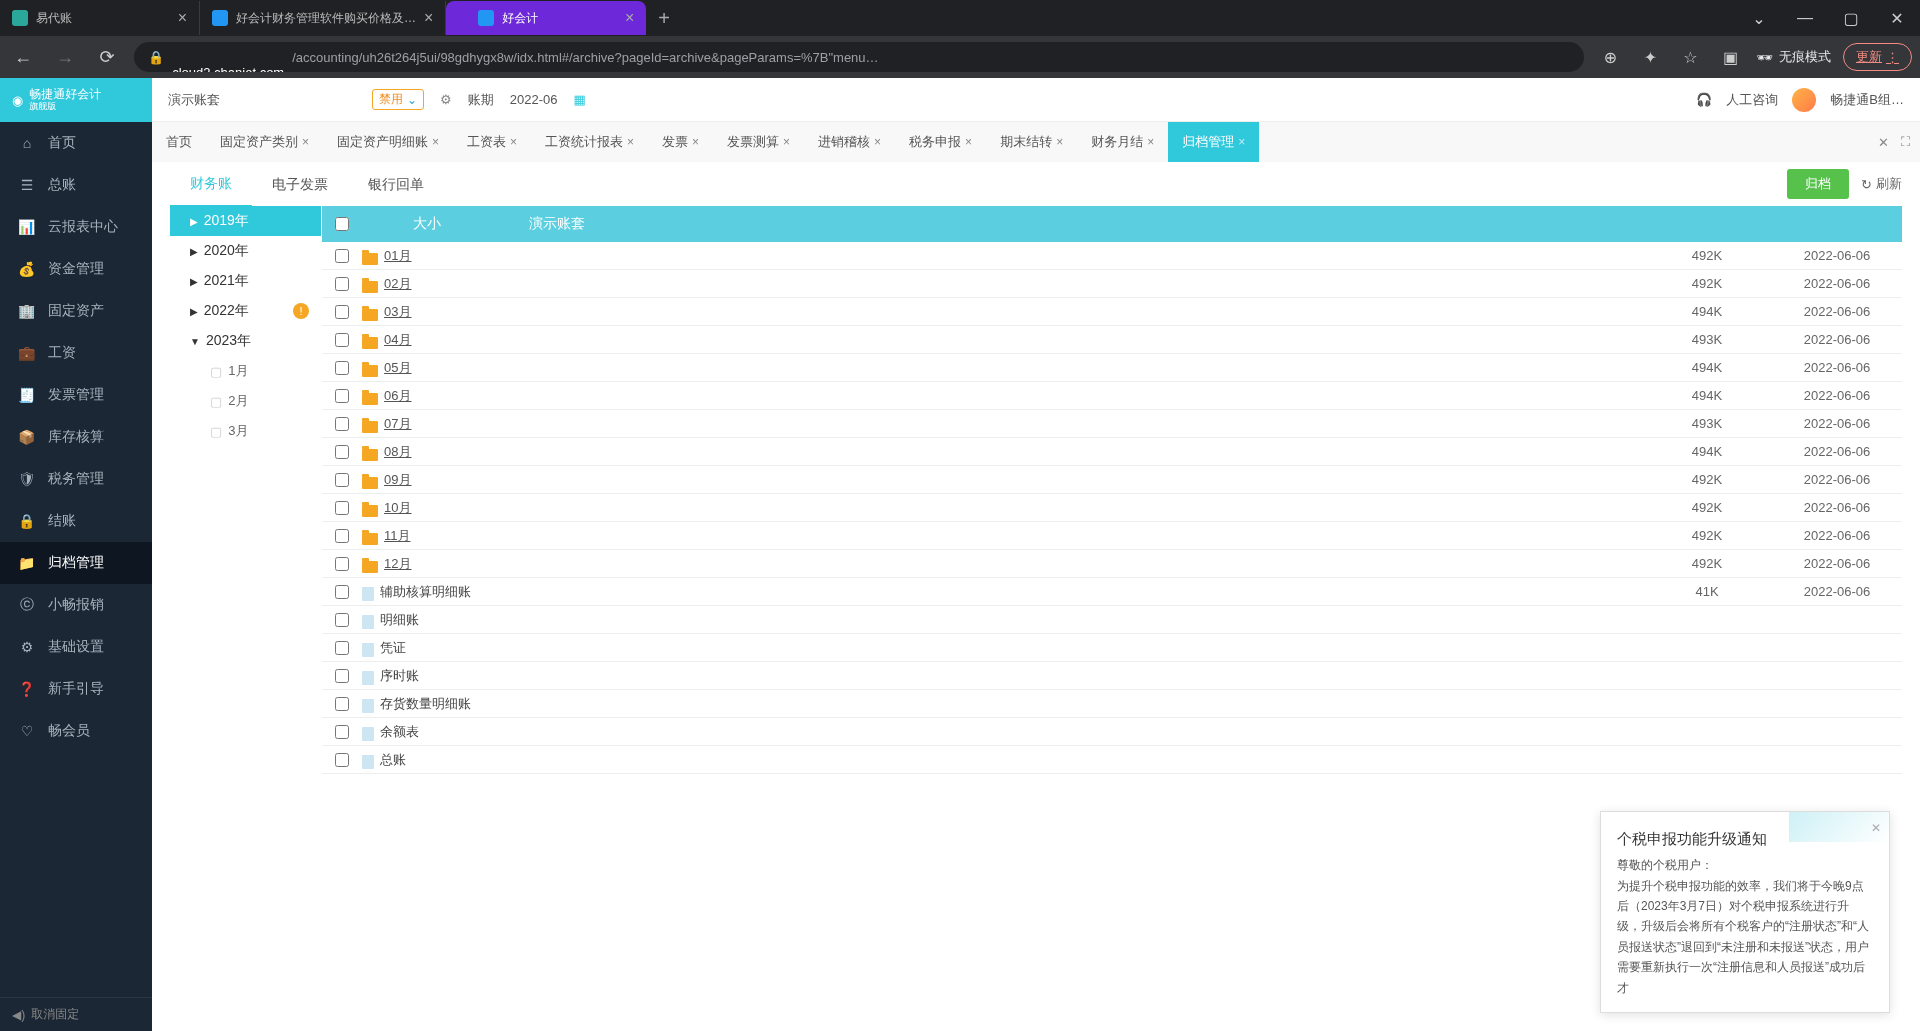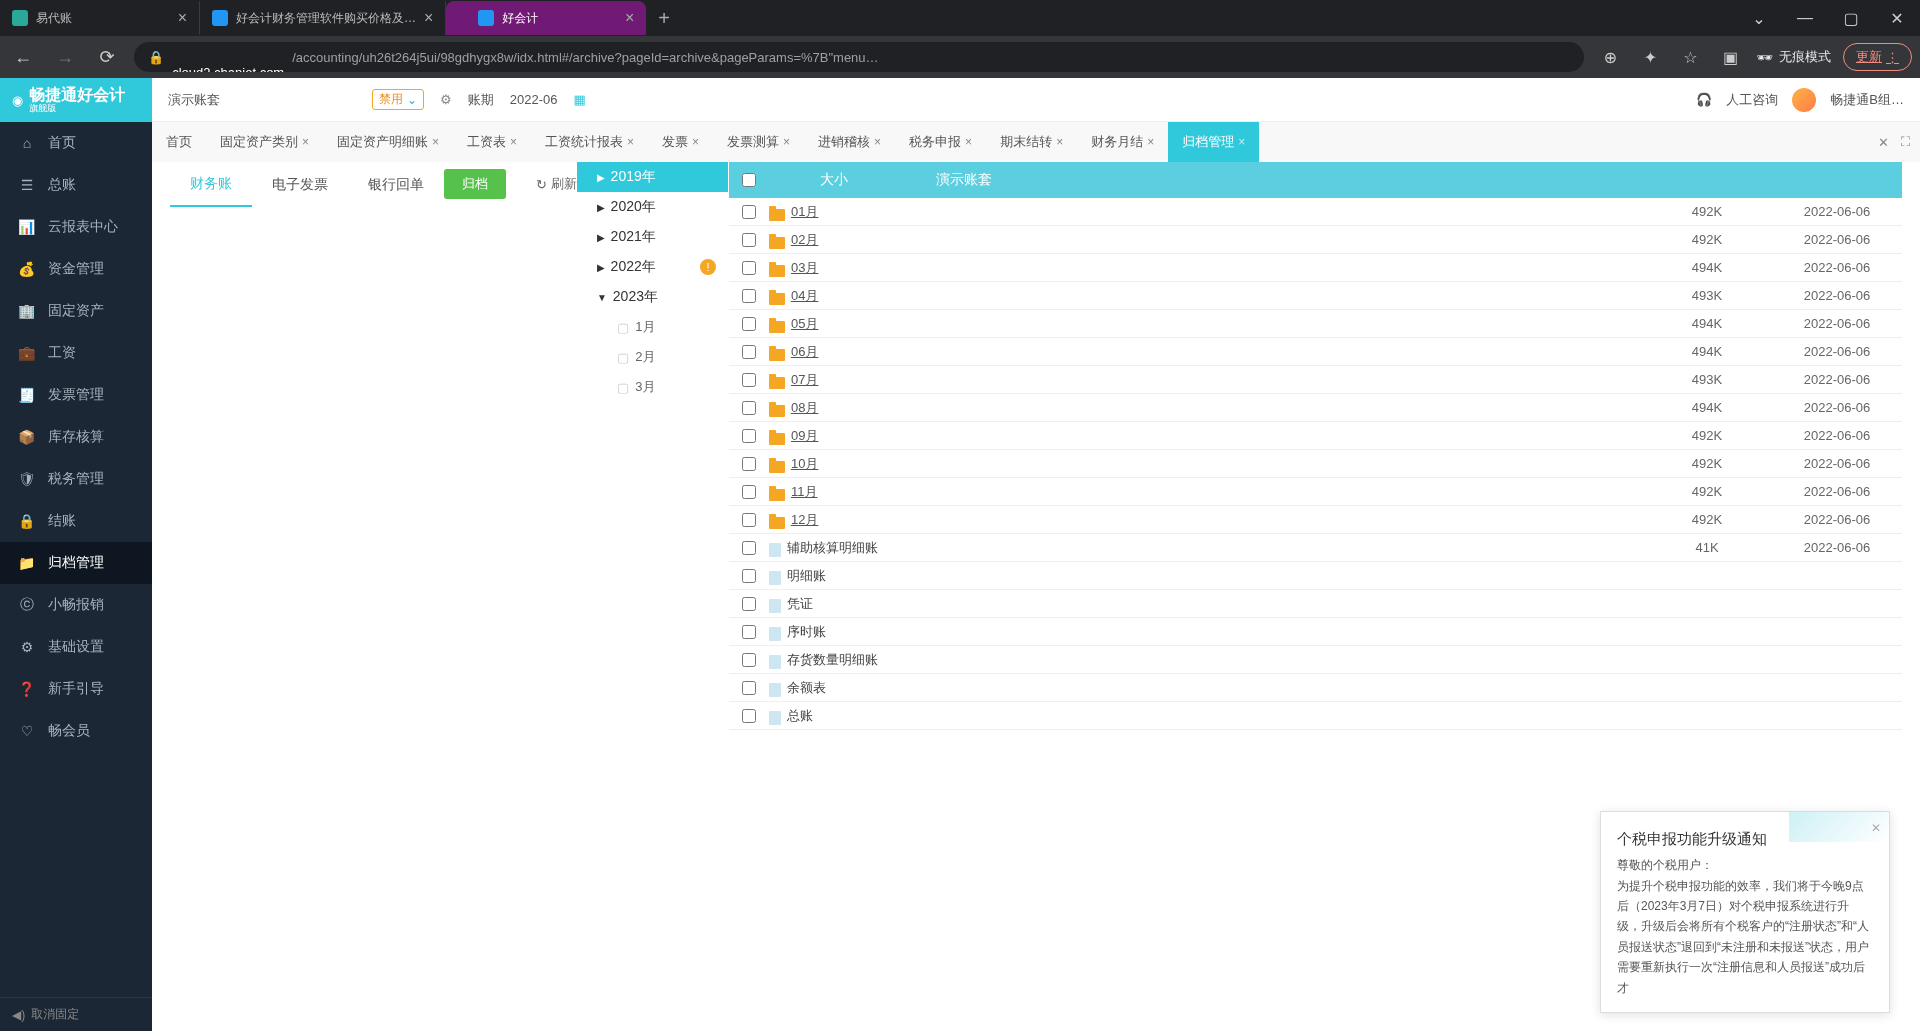--- a/index.html
+++ b/index.html
@@ -2,21 +2,21 @@
 <html><head>
 <meta charset="utf-8">
 <style>
   * { margin: 0; padding: 0; box-sizing: border-box; font-family: "Microsoft YaHei", Arial, sans-serif; }
   body { background: #fff; overflow: hidden; }
 
   
   .browser-chrome { background: #202124; color: #e8eaed; }
   .tab-bar { display: flex; align-items: center; height: 36px; }
   .tab { display: flex; align-items: center; height: 34px; padding: 0 12px; font-size: 12px; color: #bbb; gap: 8px; min-width: 200px; max-width: 280px; border-right: 1px solid #3a3a3a; position: relative; }
-  .tab.active { background: #701a75; color: #fff; border-radius: 8px 8px 0 0; border-right: none; padding-left: 32px; }
+  .tab.active { background: #6d28d9; color: #fff; border-radius: 8px 8px 0 0; border-right: none; padding-left: 32px; }
   .tab-favicon { width: 16px; height: 16px; display: inline-flex; align-items: center; justify-content: center; }
   .tab-title { white-space: nowrap; overflow: hidden; text-overflow: ellipsis; flex: 1; }
   .tab-close { font-size: 16px; color: #aaa; cursor: pointer; }
   .new-tab { padding: 0 12px; font-size: 20px; color: #aaa; cursor: pointer; }
   .win-controls { margin-left: auto; display: flex; }
   .win-btn { width: 46px; height: 36px; display: flex; align-items: center; justify-content: center; color: #ccc; cursor: pointer; }
 
   .addr-bar { background: #35363a; height: 42px; display: flex; align-items: center; padding: 0 8px; gap: 12px; }
   .nav-btn { width: 30px; height: 30px; display: flex; align-items: center; justify-content: center; color: #ccc; cursor: pointer; font-size: 18px; }
   .url-box { flex: 1; background: #202124; border-radius: 20px; height: 30px; display: flex; align-items: center; padding: 0 14px; color: #ccc; font-size: 13px; gap: 8px; overflow: hidden; }
@@ -41,26 +41,26 @@
   .ban-tag { border: 1px solid #f5a623; color: #f08b1d; padding: 1px 6px; border-radius: 3px; font-size: 12px; display: flex; align-items: center; gap: 4px; }
   .top-right { margin-left: auto; display: flex; align-items: center; gap: 14px; }
   .avatar { width: 24px; height: 24px; border-radius: 50%; background: linear-gradient(135deg,#ffb347,#ff7b47); }
 
   .page-tabs { height: 40px; display: flex; align-items: stretch; background: #f8f8f8; font-size: 13px; position: relative; }
   .ptab { display: flex; align-items: center; padding: 0 14px; color: #555; cursor: pointer; gap: 4px; white-space: nowrap; }
   .ptab.active { background: #30c8db; color: #fff; }
   .ptab-x { font-size: 12px; color: inherit; opacity: .7; }
   .ptab-tools { margin-left: auto; display: flex; align-items: center; gap: 12px; padding: 0 10px; color: #888; }
 
-  .content-area { flex: 1; display: flex; flex-direction: row; background: #fff; padding: 0 18px; min-height: 0; }
+  .content-area { flex: 1; display: flex; flex-direction: column; background: #fff; padding: 0 18px; min-height: 0; }
 
   .sub-tabs { display: flex; align-items: center; height: 44px; }
   .stab { padding: 0 20px; line-height: 44px; font-size: 14px; color: #555; cursor: pointer; }
   .stab.active { color: #30c8db; border-bottom: 2px solid #30c8db; background: #fff; }
-  .stab-right { margin-left: auto; display: flex; gap: 30px; align-items: center; }
+  .stab-right { margin-left: auto; display: flex; gap: 12px; align-items: center; }
   .btn-primary { background: #56c14b; color: #fff; border: none; padding: 6px 18px; border-radius: 3px; font-size: 13px; cursor: pointer; }
   .btn-text { color: #666; font-size: 13px; cursor: pointer; display: flex; align-items: center; gap: 4px; }
 
   .content-body { flex: 1; display: flex; min-height: 0; }
   .year-tree { width: 152px; border-right: 1px solid transparent; }
   .yt-item { display: flex; align-items: center; padding: 6px 12px 6px 20px; font-size: 14px; color: #333; cursor: pointer; gap: 6px; }
   .yt-item.active { background: #30c8db; color: #fff; }
   .yt-caret { font-size: 10px; }
   .yt-badge { width: 16px; height: 16px; border-radius: 50%; background: #f5a623; color: #fff; font-size: 11px; display: flex; align-items: center; justify-content: center; margin-left: auto; }
   .yt-sub { padding-left: 40px; font-size: 13px; color: #666; }
@@ -140,21 +140,21 @@
       <span>⋮</span>
     </div>
   </div>
 </div>
 
 <div class="app">
   <div class="sidebar">
     <div class="logo-area">
       <span>◉</span>
       <span style="display:flex;flex-direction:column;line-height:1.1">
-        <span style="font-size:16px;font-weight:bold">畅捷通好会计</span>
+        <span style="font-size:12px;font-weight:normal">畅捷通好会计</span>
         <span style="font-size:9px">旗舰版</span>
       </span>
     </div>
     <div id="sidebar-items">
         <div class="sb-item">
           <span class="sb-icon">⌂</span>
     <span>首页</span>
         </div>
         <div class="sb-item">
           <span class="sb-icon">☰</span>

